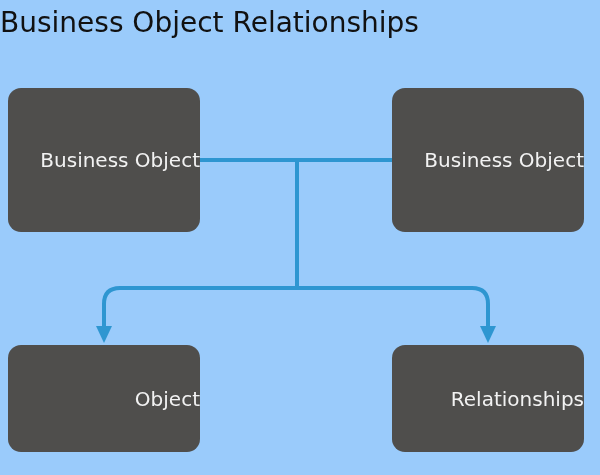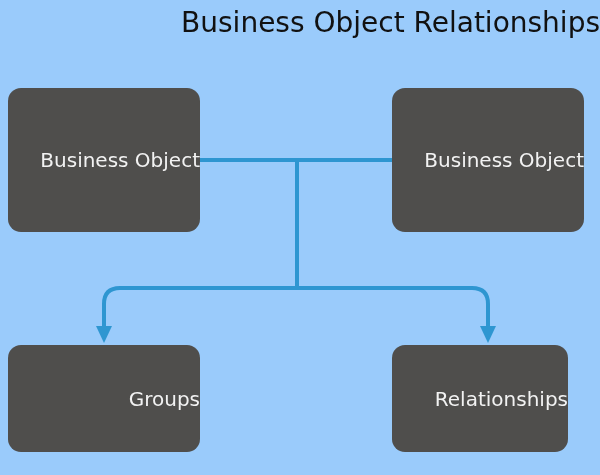--- a/index.html
+++ b/index.html
@@ -17,21 +17,21 @@
     width: 600px;
     height: 475px;
     background: #9acbfb;
     overflow: hidden;
   }
   #title {
     position: absolute;
     left: 0;
     top: 4px;
     width: 600px;
-    text-align: right;
+    text-align: left;
     font-size: 28px;
     line-height: 38px;
     color: #111111;
     font-family: "DejaVu Sans", sans-serif;
     letter-spacing: 0px;
     white-space: nowrap;
   }
   #connectors {
     position: absolute;
     left: 0;
@@ -55,21 +55,21 @@
     display: block;
     text-align: center;
     white-space: nowrap;
     color: #f2f2f2;
     font-size: 20px;
     line-height: 24px;
   }
   #node-bo-left  { left: 8px;   top: 88px;  width: 192px; height: 144px; }
   #node-bo-right { left: 392px; top: 88px;  width: 192px; height: 144px; }
   #node-groups   { left: 8px;   top: 345px; width: 192px; height: 107px; }
-  #node-rels     { left: 392px; top: 345px; width: 176px; height: 107px; }
+  #node-rels     { left: 392px; top: 345px; width: 192px; height: 107px; }
 </style>
 </head>
 <body>
 
 <div id="canvas">
 
   <div id="title">Business Object Relationships</div>
 
   <svg id="connectors" viewBox="0 0 600 475" xmlns="http://www.w3.org/2000/svg">
 
@@ -86,20 +86,20 @@
 
   <div class="node" id="node-bo-left">
     <span class="node-label">Business Object</span>
   </div>
 
   <div class="node" id="node-bo-right">
     <span class="node-label">Business Object</span>
   </div>
 
   <div class="node" id="node-groups">
-    <span class="node-label">Groups</span>
+    <span class="node-label">Object</span>
   </div>
 
   <div class="node" id="node-rels">
     <span class="node-label">Relationships</span>
   </div>
 
 </div>
 
 </body></html>

